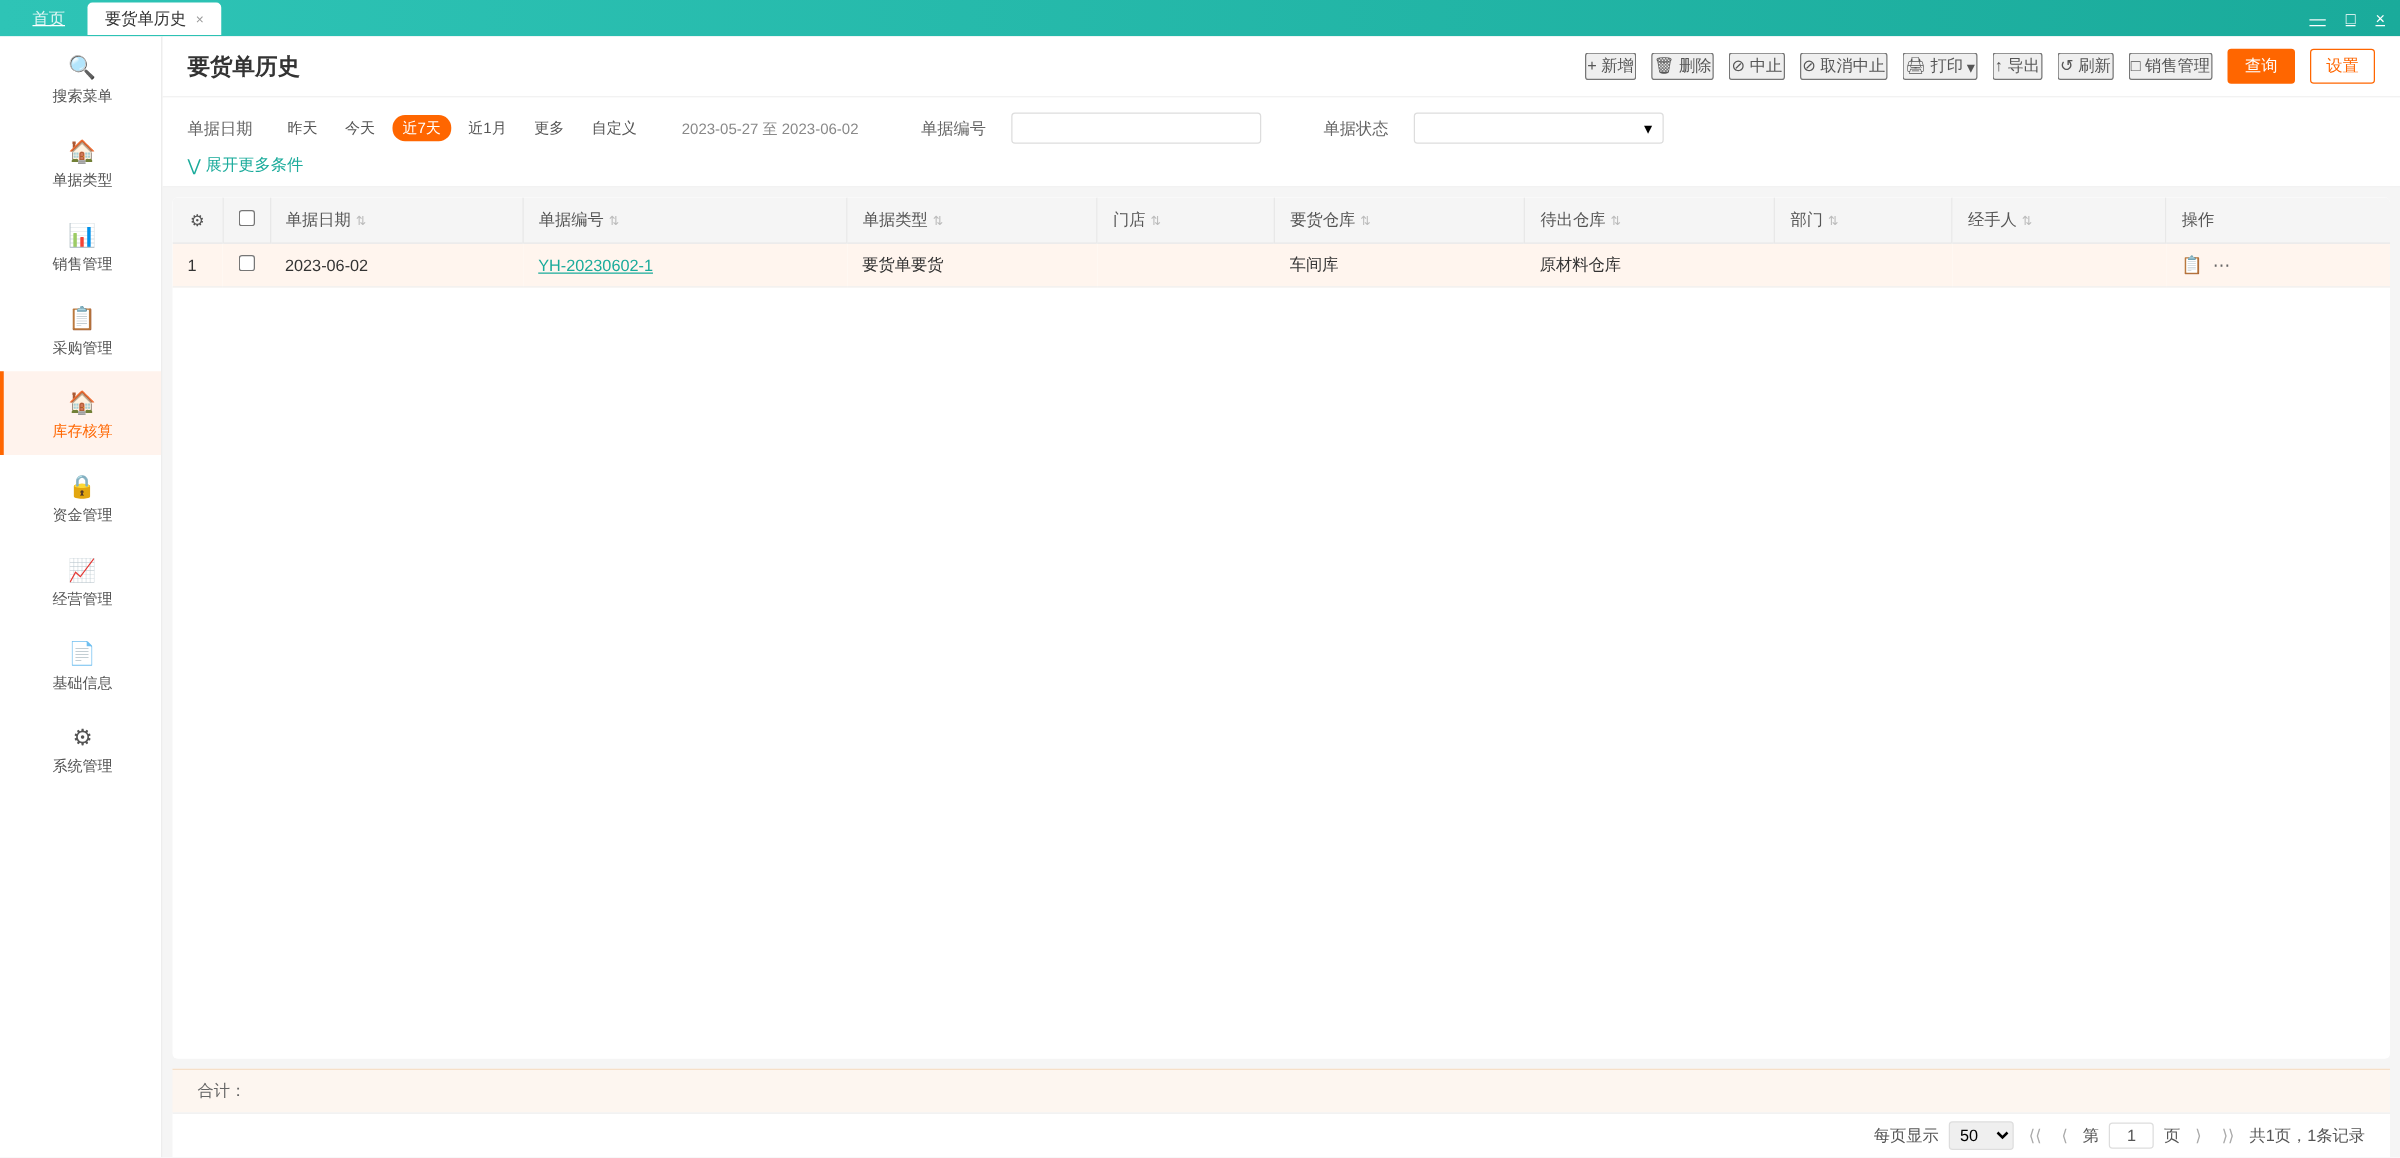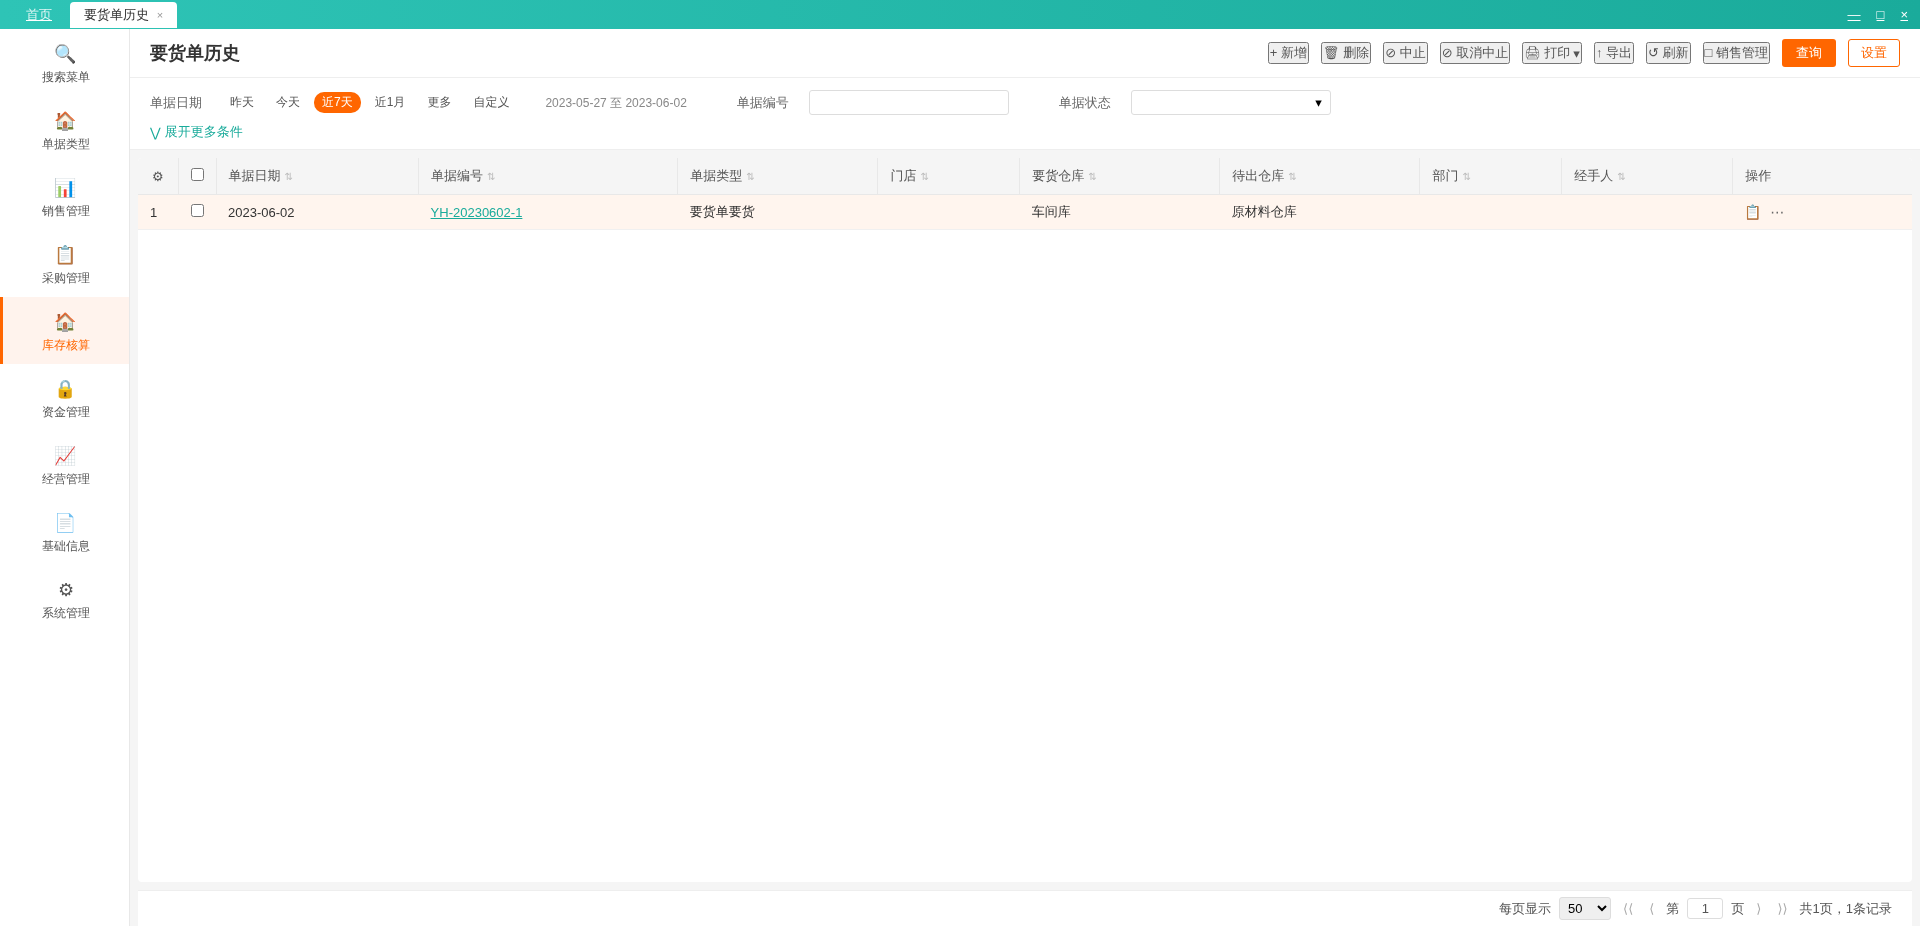--- a/index.html
+++ b/index.html
@@ -443,20 +443,23 @@
           <div class="action-icons">
             <span class="action-icon">📋</span>
             <span class="action-icon">⋯</span>
           </div>
         </td>
       </tr>
           </tbody>
       </table>
     </div>
 
+    <div class="summary-bar">
+      <span class="sum-label">合计：</span>
+    </div>
 
     <div class="table-footer">
       <span></span>
       <div class="pagination">
         <span>每页显示</span>
         <select>
           <option>50</option>
           <option>100</option>
           <option>200</option>
         </select>

